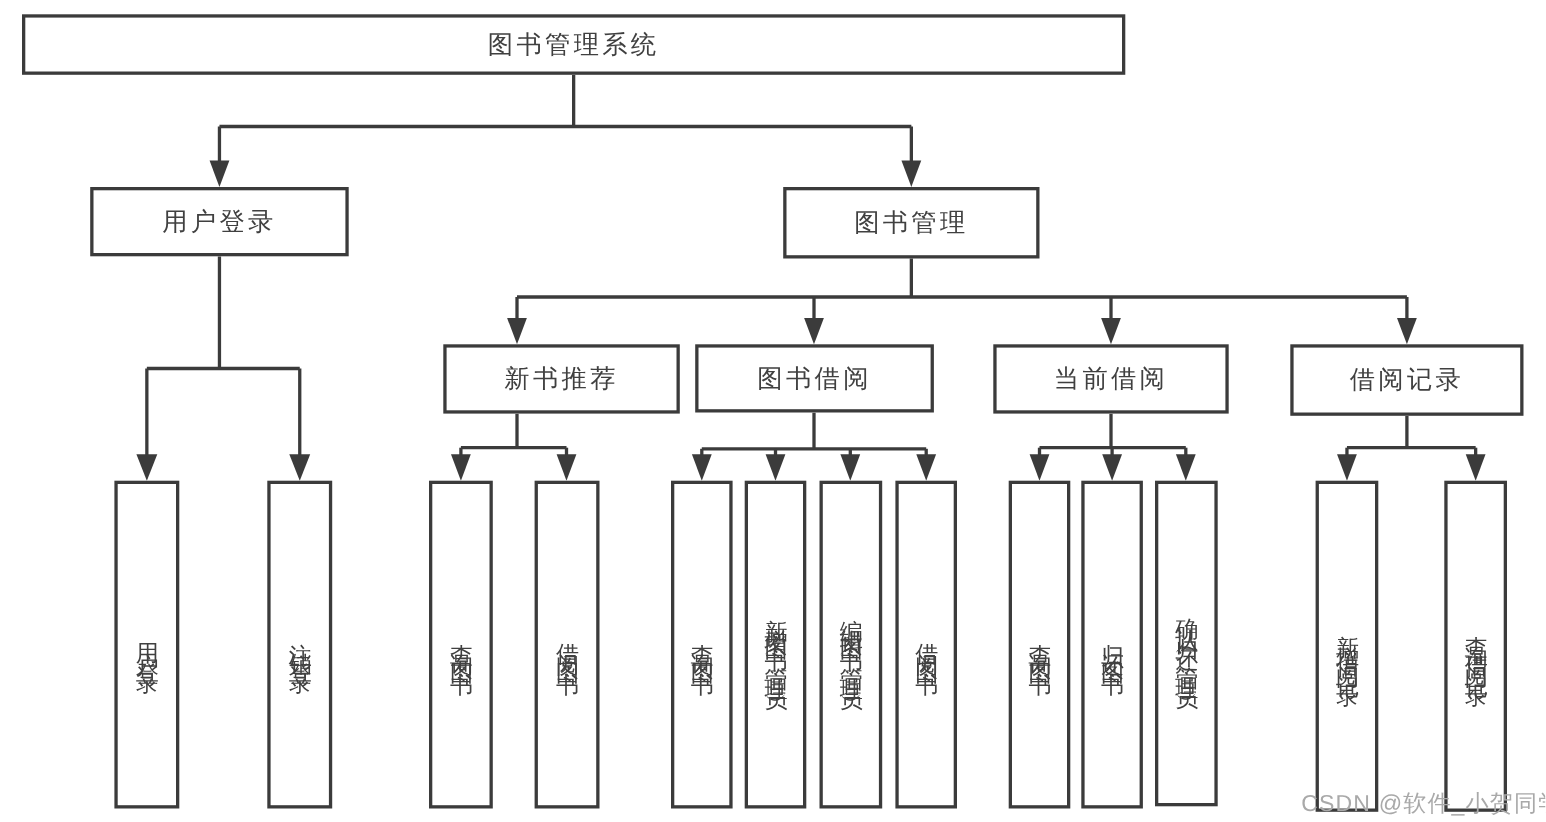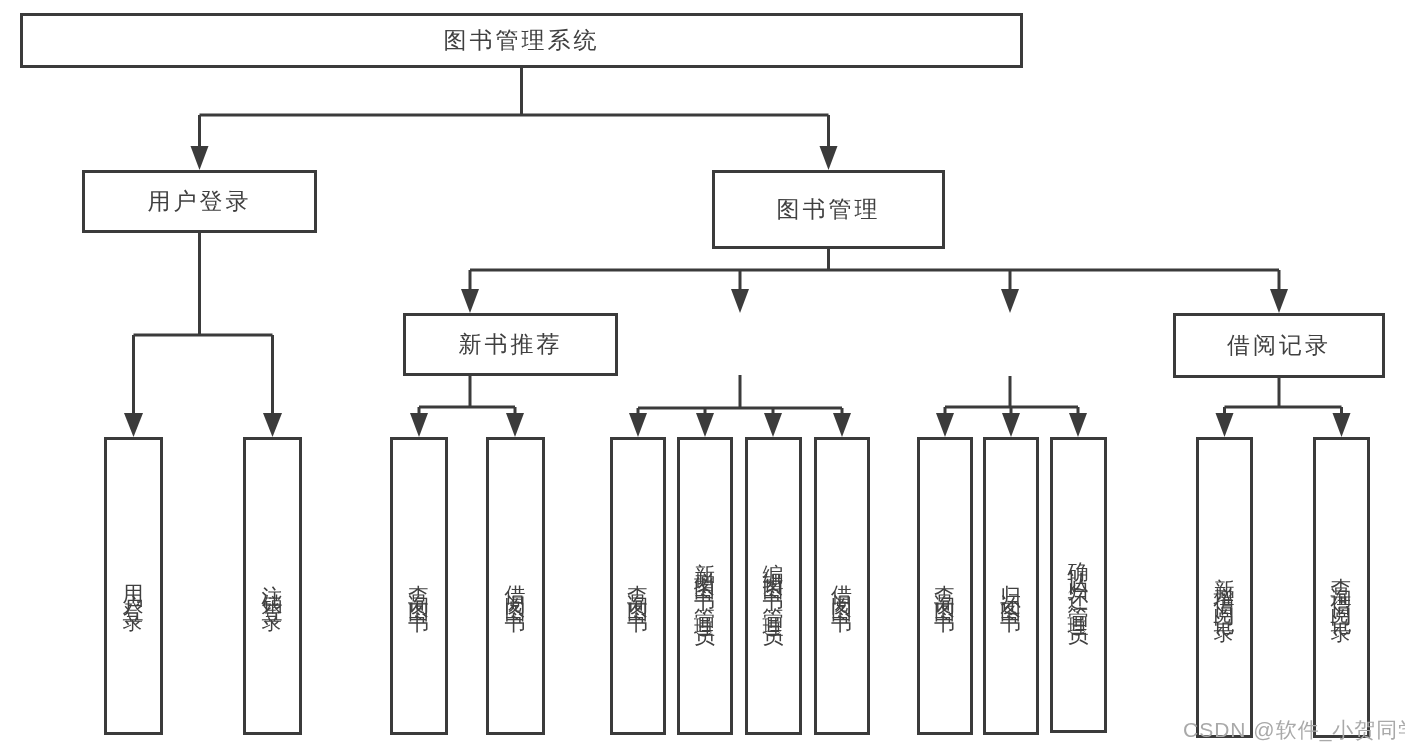--- a/index.html
+++ b/index.html
@@ -121,26 +121,32 @@
       <polygon points="1332.5,413 1350.5,413 1341.5,437"></polygon>
   </svg>
 
   <div class="hbox" style="left:20px;top:13px;width:1003px;height:55px;font-family:Liberation Serif, serif;">
     <span>图书管理系统</span>
   </div>
 
   <div class="hbox" style="left:82px;top:170px;width:235px;height:63px;">
     <span>用户登录</span>
   </div>
-  <div class="hbox" style="left:712px;top:170px;width:233px;height:79px;">
+  <div class="hbox" style="left:712px;top:170px;width:233px;height:65px;">
     <span>图书管理</span>
   </div>
 
   <div class="hbox" style="left:363px;top:313px;width:215px;height:63px;margin-left:40px;">
     <span>新书推荐</span>
+  </div>
+  <div class="hbox" style="left:632px;top:313px;width:217px;height:62px;">
+    <span>图书借阅</span>
+  </div>
+  <div class="hbox" style="left:903px;top:313px;width:214px;height:63px;">
+    <span>当前借阅</span>
   </div>
   <div class="hbox" style="left:1173px;top:313px;width:212px;height:65px;">
     <span>借阅记录</span>
   </div>
 
   <div class="vbox" style="left:104px;top:437px;width:59px;height:298px;">
     <span class="vtext">用户登录</span>
   </div>
   <div class="vbox" style="left:243px;top:437px;width:59px;height:298px;">
     <span class="vtext">注销登录</span>

